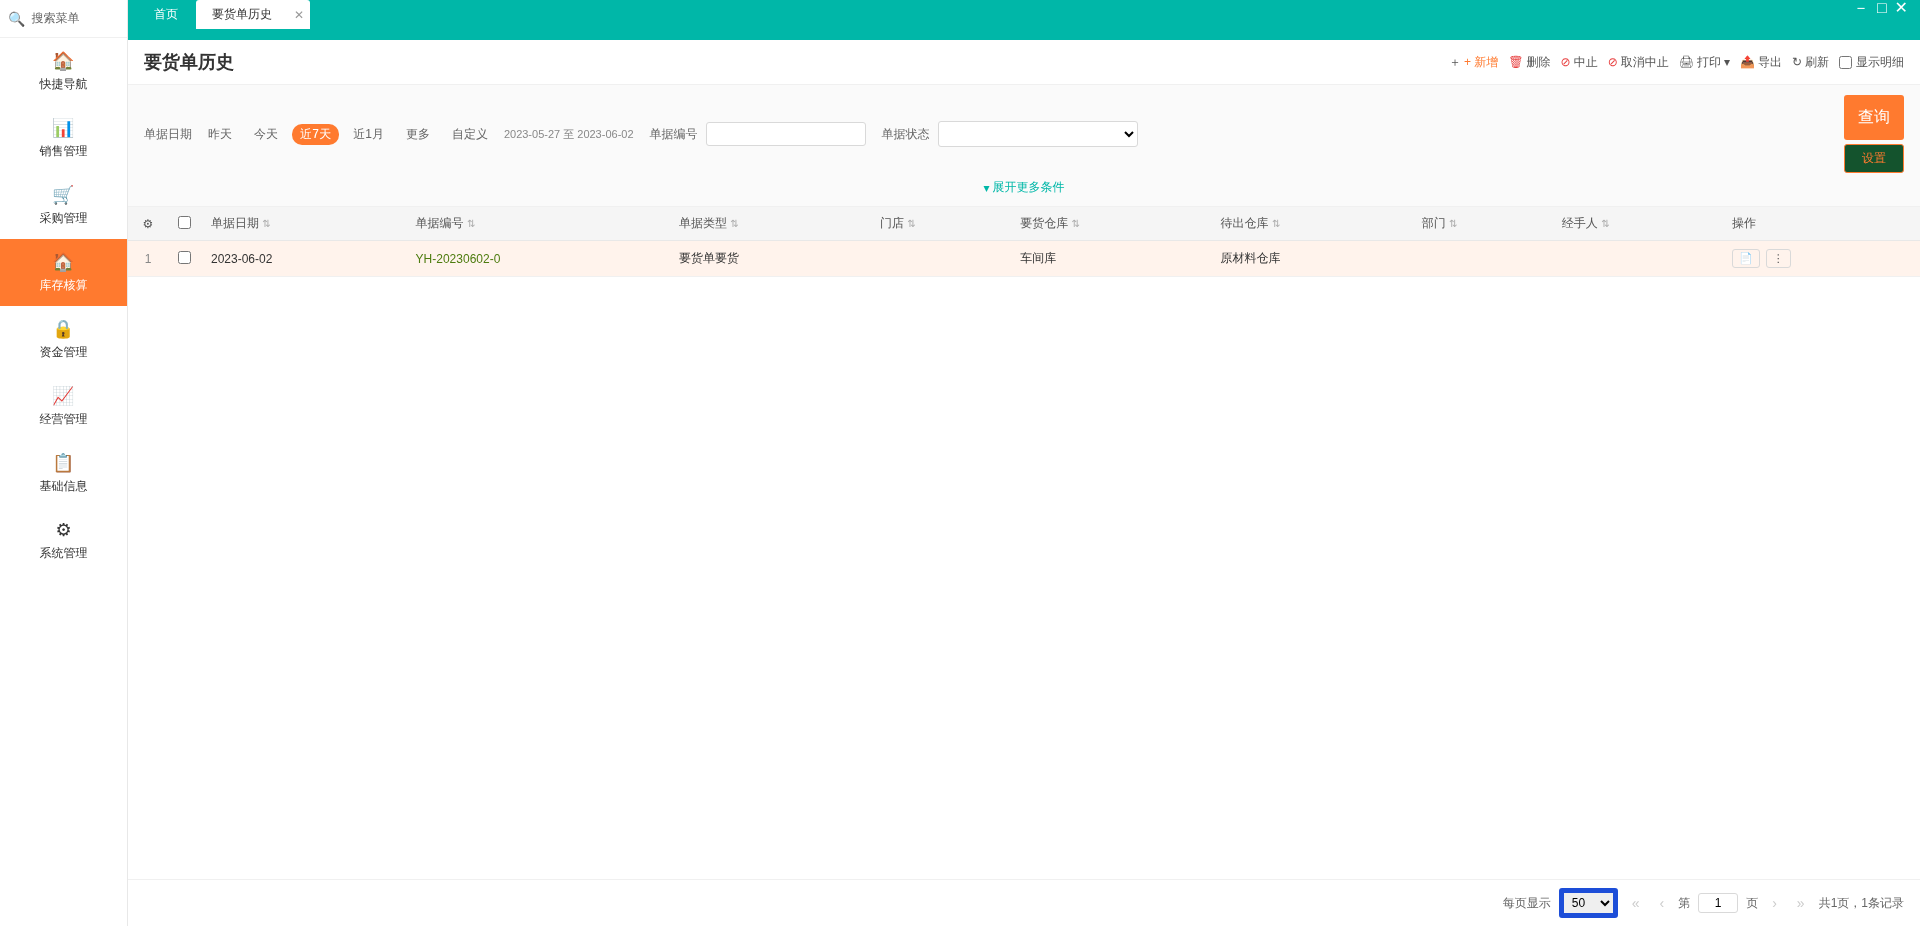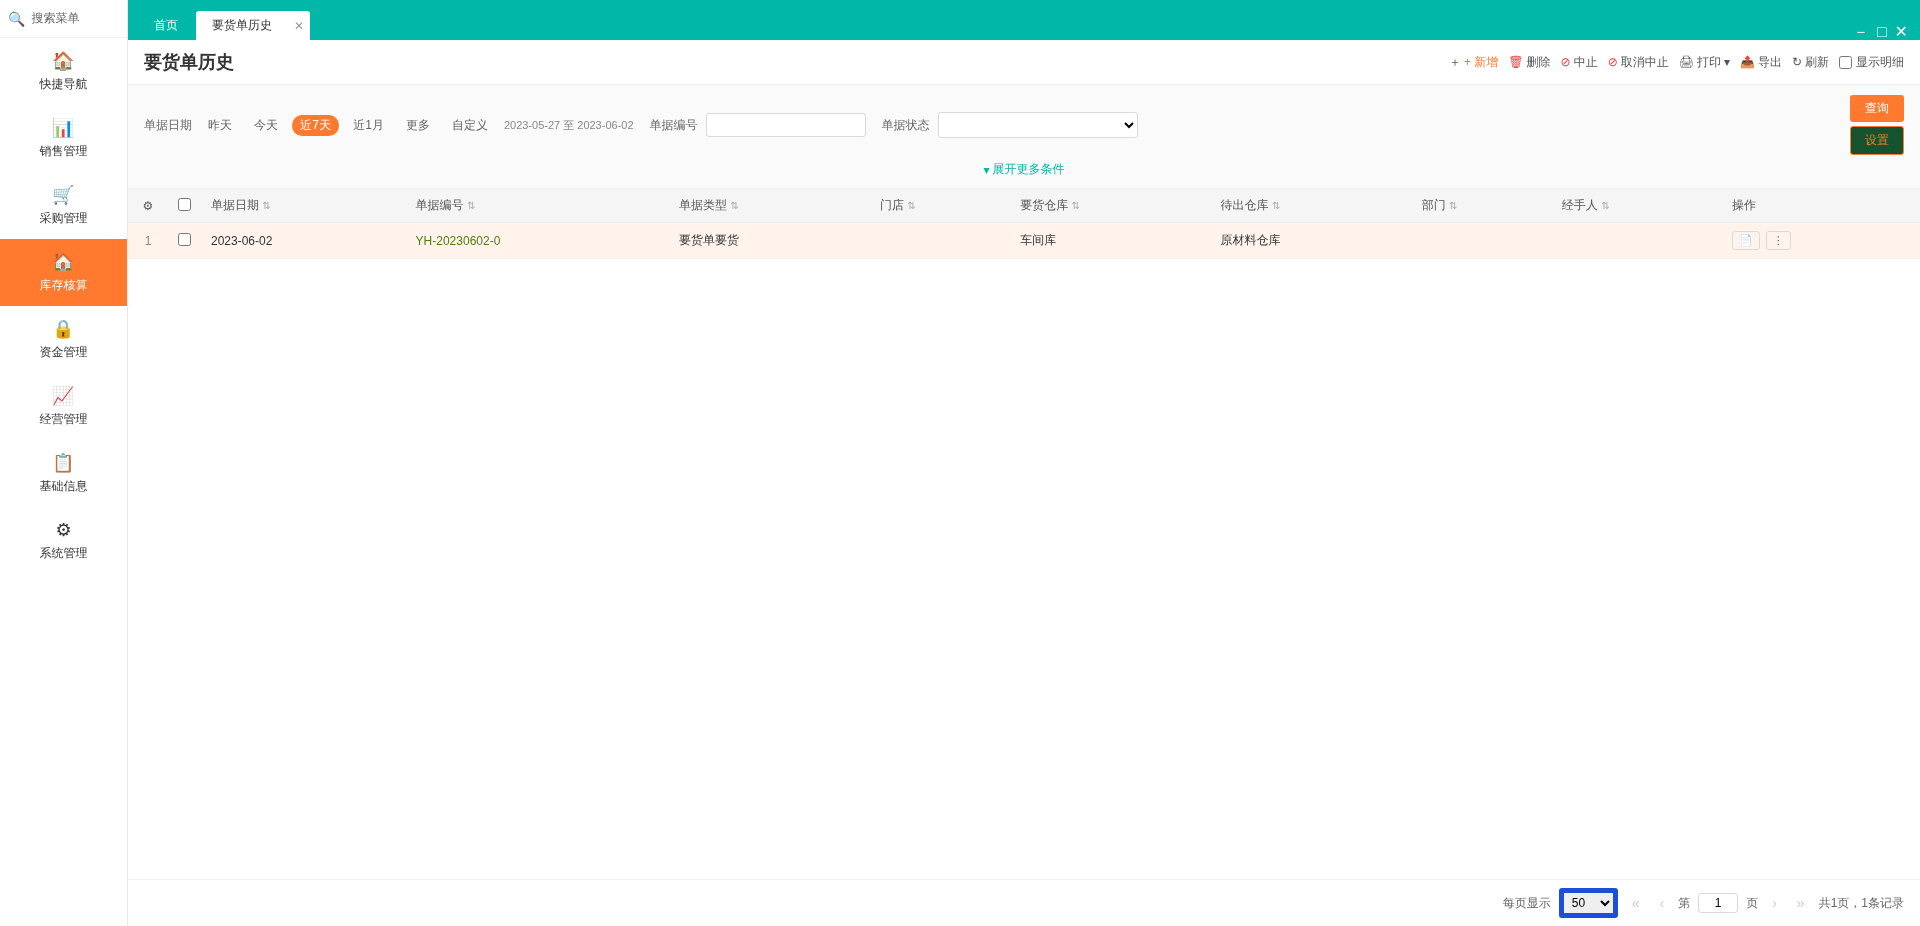--- a/index.html
+++ b/index.html
@@ -32,21 +32,21 @@
     .main-area {
       flex: 1;
       display: flex;
       flex-direction: column;
       overflow: hidden;
     }
     .top-bar {
       background: #00b7a8;
       height: 40px;
       display: flex;
-      align-items: flex-end;
+      align-items: flex-start;
       padding: 0 12px;
       gap: 4px;
       flex-shrink: 0;
     }
     .tab {
       background: transparent;
       color: #fff;
       border: none;
       padding: 6px 14px;
       cursor: pointer;
@@ -88,24 +88,24 @@
     }
     .toolbar {
       display: flex;
       align-items: center;
       gap: 10px;
     }
     .btn-primary {
       background: #ff7a2f;
       color: #fff;
       border: none;
-      padding: 5px 14px;
-      border-radius: 3px;
-      cursor: pointer;
-      font-size: 12px;
+      padding: 12px 14px;
+      border-radius: 3px;
+      cursor: pointer;
+      font-size: 16px;
     }
     .toolbar-action {
       color: #555;
       font-size: 12px;
       cursor: pointer;
       display: flex;
       align-items: center;
       gap: 3px;
       background: none;
       border: none;

